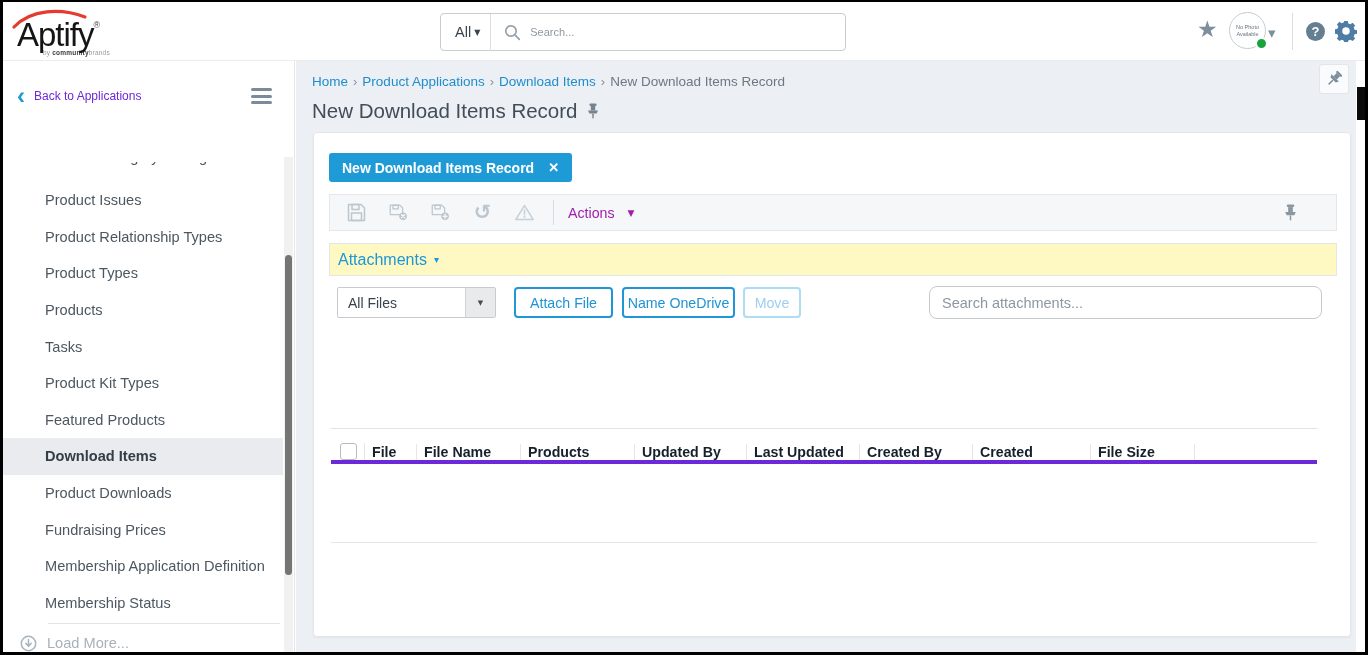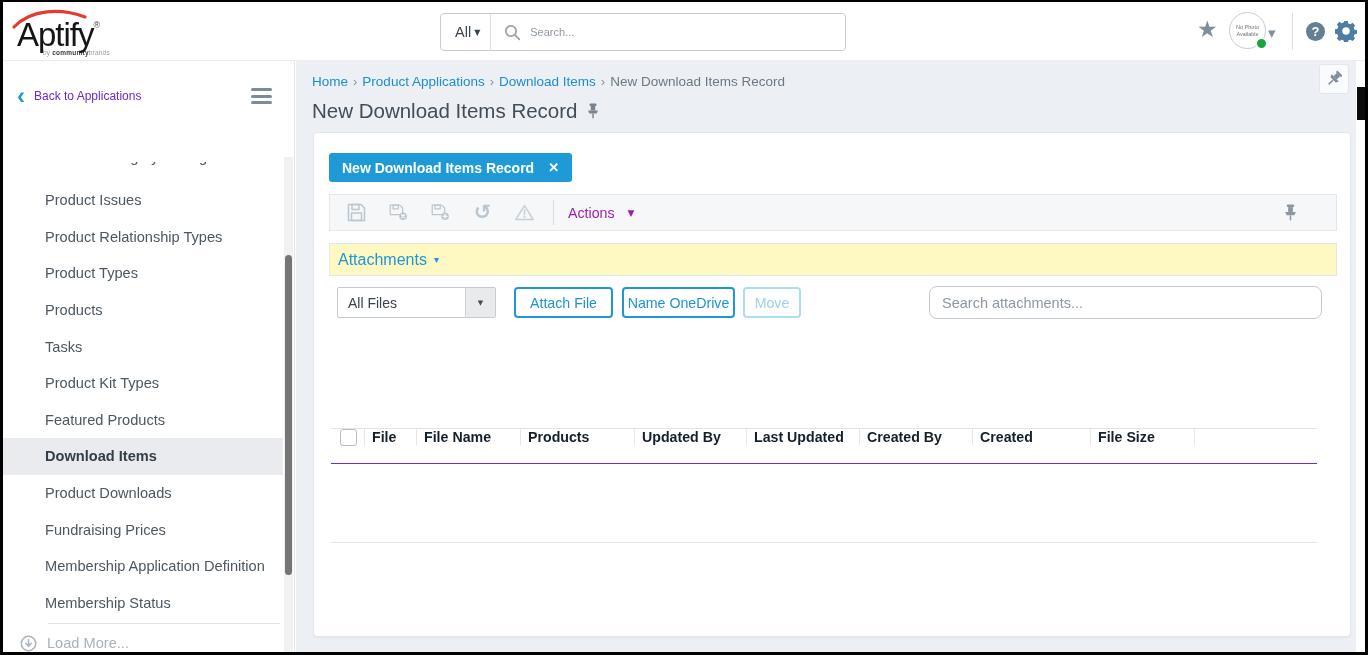--- a/index.html
+++ b/index.html
@@ -89,21 +89,21 @@
 
   .attach-search { position:absolute; top:153px; left:615px; width:393px; height:33px; border:1px solid #c6cacd; border-radius:8px; font-size:14.5px; padding-left:12px; color:#39434d; outline:none; font-family:"Liberation Sans",sans-serif; }
   .attach-search::placeholder { color:#8d97a1; }
 
   .pending { position:absolute; top:190px; left:17px; width:987px; height:91px; border:1px solid #d7dbde; background:#fff; }
   .pending-title { font-size:14px; font-weight:bold; color:#37424c; padding:10px 0 0 14px; }
   .pending-file { display:flex; align-items:center; gap:9px; padding-left:14px; margin-top:8px; font-size:14.5px; color:#414c57; }
   .trash { position:absolute; right:15px; top:36px; cursor:pointer; display:flex; }
 
   .grid { position:absolute; top:295px; left:17px; width:986px; }
-  .grid-head { display:flex; height:36px; border-top:1px solid #e1e4e7; border-bottom:1px solid #6d28d9; align-items:flex-start; }
+  .grid-head { display:flex; height:36px; border-top:1px solid #e1e4e7; border-bottom:4px solid #6d28d9; align-items:flex-end; }
   .gc { display:flex; align-items:center; padding-left:7px; font-size:14.2px; font-weight:bold; color:#15202b; border-right:1px solid #e6e6e6; }
   .gc.c-cb { width:34px; padding-left:9px; }
   .gc.c1 { width:52px; } .gc.c2 { width:104px; } .gc.c3 { width:114px; } .gc.c4 { width:112px; }
   .gc.c5 { width:113px; } .gc.c6 { width:113px; } .gc.c7 { width:118px; } .gc.c8 { width:104px; }
   .gc.c9 { width:113px; }
   .gc.cfill { flex:1; border-right:none; }
   .cb { width:17px; height:17px; border:1.5px solid #b6bcc1; border-radius:3px; background:#fff; cursor:pointer; }
   .grid-body { height:79px; border-bottom:1px solid #e4e7ea; background:#fff; }
 
   

